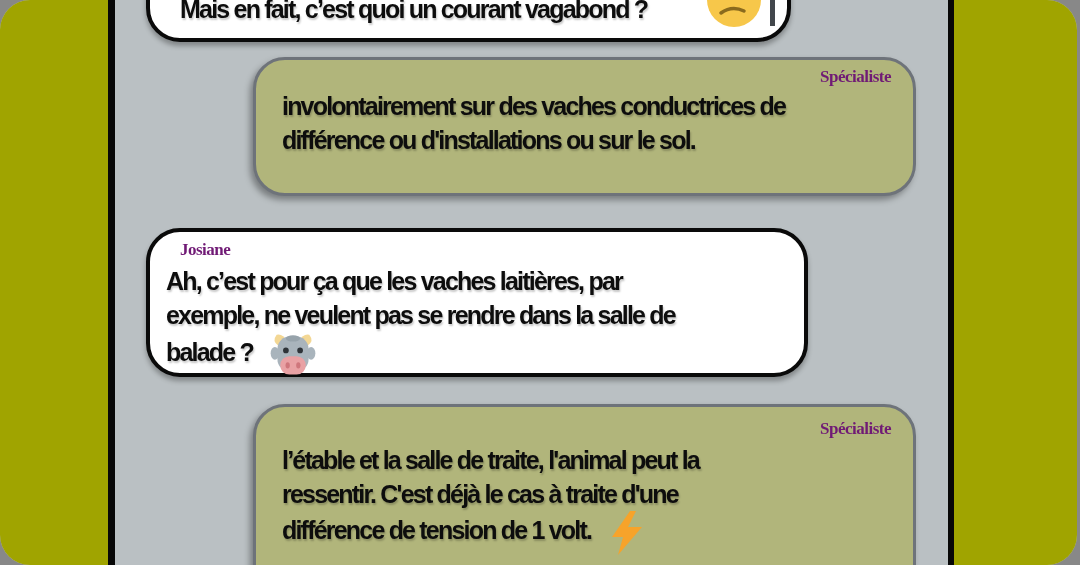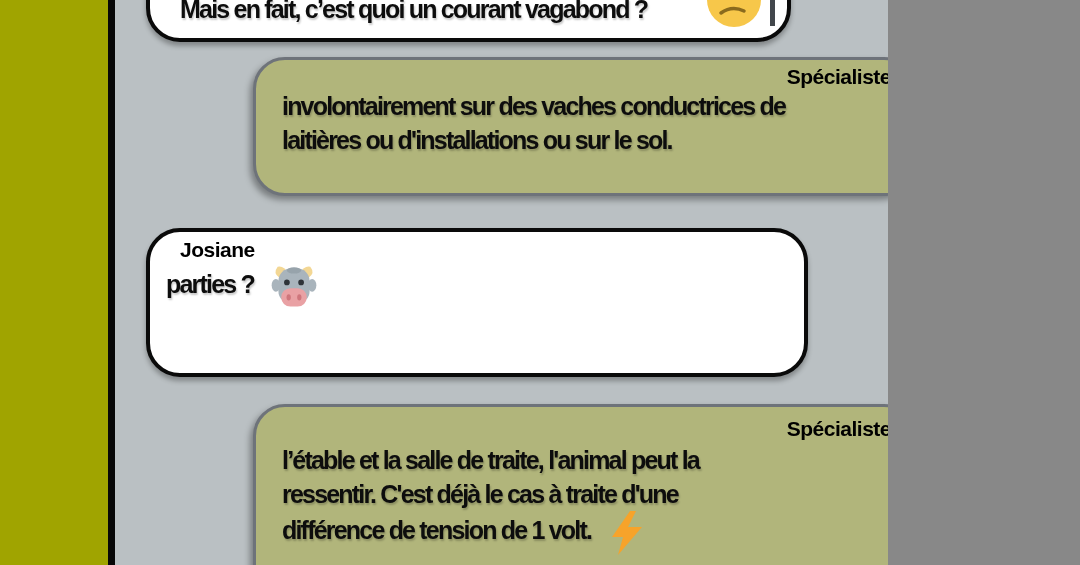--- a/index.html
+++ b/index.html
@@ -1,22 +1,23 @@
 <!DOCTYPE html>
 <html><head>
 <meta charset="utf-8">
 <style>
   html, body { margin: 0; padding: 0; background: #888; }
   .stage {
     position: relative;
-    width: 888px;
+    width: 1077px;
     height: 565px;
     overflow: hidden;
     background: #bac0c3;
     font-family: "Liberation Sans", "DejaVu Sans", sans-serif;
+    border-radius: 30px;
   }
   .side-bar { position: absolute; top: 0; bottom: 0; background: #a0a400; }
   .side-bar.left  { left: 0; width: 108px; border-right: 7px solid #070707; }
   .side-bar.right { left: 948px; right: 0; border-left: 6px solid #070707; }
 
   .bubble {
     position: absolute;
     box-sizing: border-box;
     border-radius: 34px;
   }
@@ -25,26 +26,27 @@
     border: 4px solid #0a0a0a;
     box-shadow: 0 4px 5px rgba(0,0,0,0.30);
   }
   .bubble.specialist {
     background: #b1b57b;
     border: 3px solid #6e737a;
     border-radius: 32px;
     box-shadow: -3px 4px 6px rgba(0,0,0,0.35);
   }
   .author {
-    font-size: 21px;
+    font-size: 17px;
     font-weight: 700;
     letter-spacing: -0.5px;
-    color: #000000;
+    color: #701a75;
     height: 20px;
     line-height: 20px;
+    font-family: Liberation Serif, serif;
   }
   .author.right { text-align: right; }
   .line {
     font-size: 25px;
     font-weight: 700;
     letter-spacing: -1.8px;
     line-height: 34px;
     color: #0d0d0d;
     white-space: nowrap;
     text-shadow: 1px 2px 2px rgba(0,0,0,0.22);
@@ -89,27 +91,29 @@
         <circle cx="18" cy="24" r="3.5" fill="#7a5d18"></circle>
         <circle cx="38" cy="24" r="3.5" fill="#7a5d18"></circle>
       </svg>
     </span>
     <span class="cursor"></span>
   </div>
 
   <div class="bubble specialist" id="bubble-spec-1">
     <div class="author right">Spécialiste</div>
     <div class="line">involontairement sur des vaches conductrices de</div>
-    <div class="line">laitières ou d'installations ou sur le sol.</div>
+    <div class="line">différence ou d'installations ou sur le sol.</div>
   </div>
 
   <div class="bubble user" id="bubble-josiane">
     <div class="author">Josiane</div>
+    <div class="line">Ah, c’est pour ça que les vaches laitières, par</div>
+    <div class="line">exemple, ne veulent pas se rendre dans la salle de</div>
     <div class="line">
-      <span>parties ?</span>
+      <span>balade ?</span>
       <span class="emoji cow">
         <svg width="46" height="44" viewBox="0 0 64 62">
           <path d="M9,4 Q2,13 11,19 L23,13 Q18,2 9,4 Z" fill="#f3d794"></path>
           <path d="M55,4 Q62,13 53,19 L41,13 Q46,2 55,4 Z" fill="#f3d794"></path>
           <ellipse cx="6.5" cy="30" rx="6" ry="9" fill="#a9b4bc"></ellipse>
           <ellipse cx="57.5" cy="30" rx="6" ry="9" fill="#a9b4bc"></ellipse>
           <rect x="10" y="6" width="44" height="50" rx="18" fill="#a9b4bc"></rect>
           <ellipse cx="32" cy="9" rx="10" ry="4.5" fill="#97a3ab"></ellipse>
           <circle cx="22" cy="26" r="4" fill="#2e3338"></circle>
           <circle cx="42" cy="26" r="4" fill="#2e3338"></circle>

